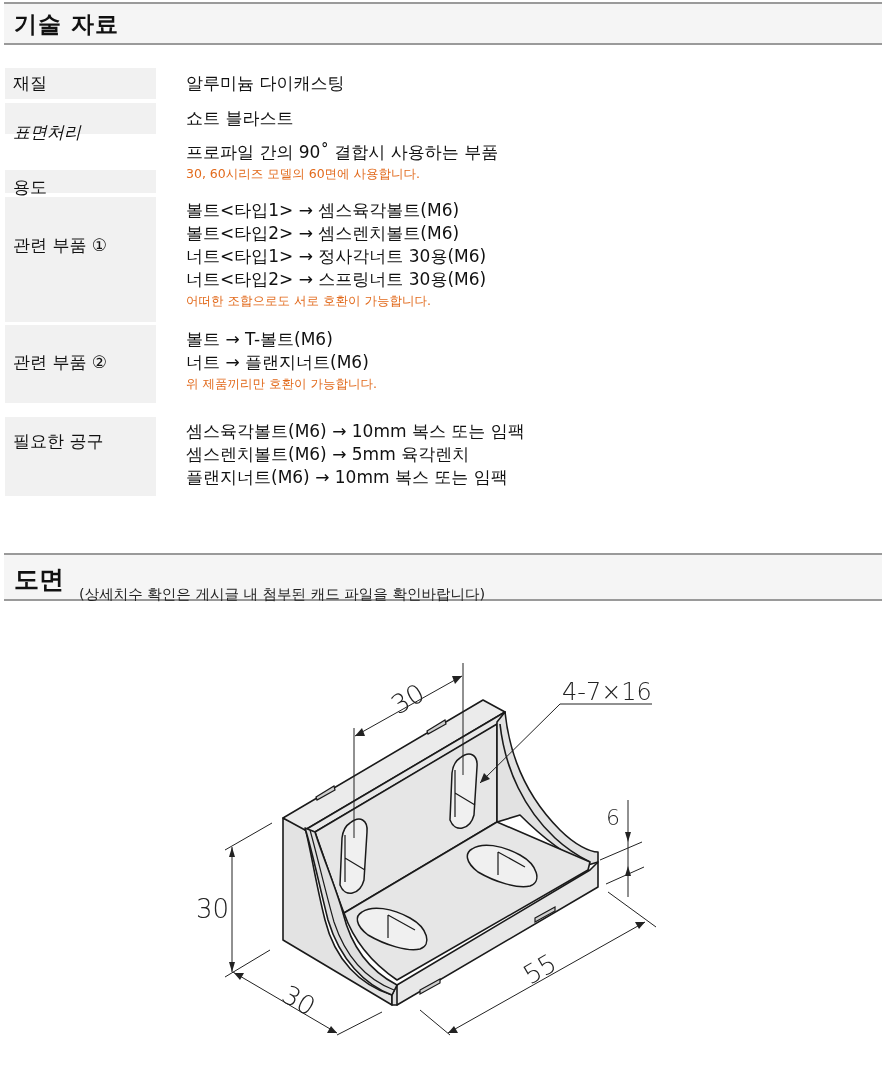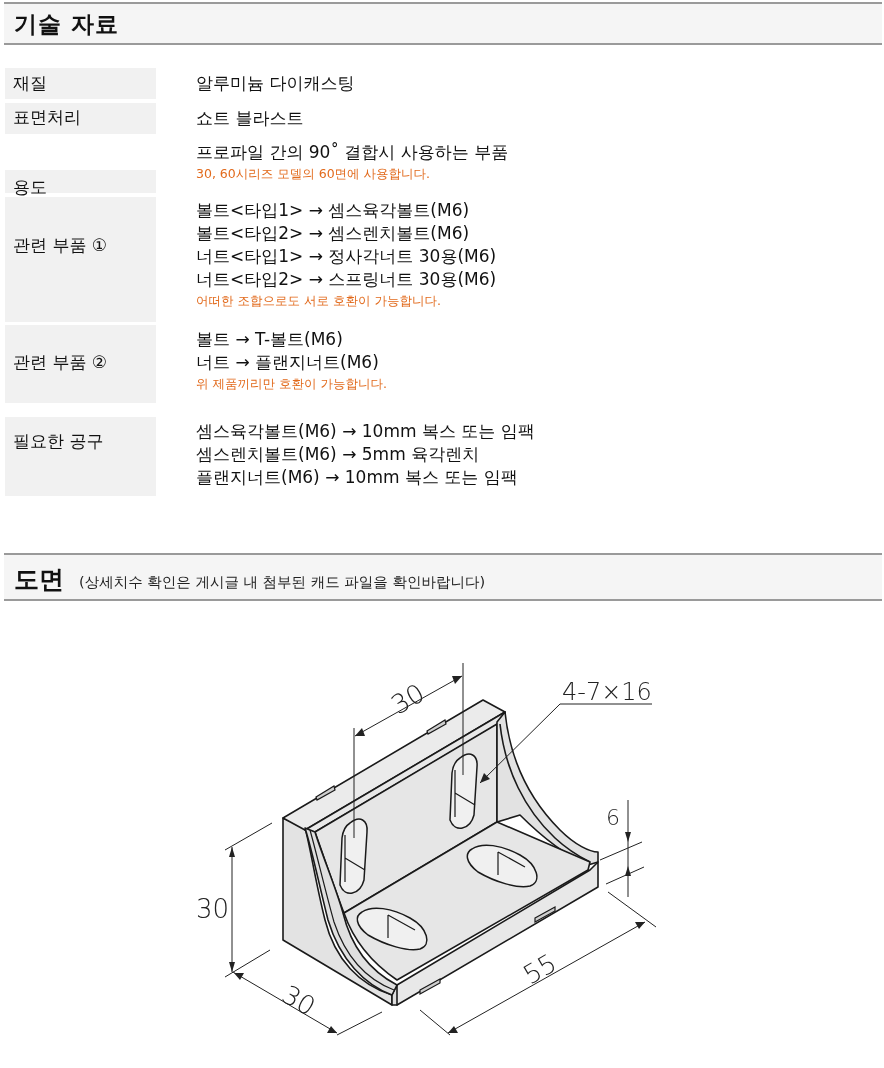--- a/index.html
+++ b/index.html
@@ -9,31 +9,31 @@
   .section-header {
     position: absolute; left: 4px; width: 878px;
     background: #f5f5f5;
     border-top: 2px solid #9a9a9a;
     border-bottom: 2px solid #9a9a9a;
   }
   .hdr1 { top: 2px; height: 43px; }
   .hdr1 .title { position: absolute; left: 10px; top: 5px; font-size: 23px; font-weight: bold; letter-spacing: 1px; color: #111; }
   .hdr2 { top: 553px; height: 48px; }
   .hdr2 .title { position: absolute; left: 10px; top: 8px; font-size: 25px; font-weight: bold; color: #111; }
-  .hdr2 .note { position: absolute; left: 75px; top: 18px; font-size: 14.5px; color: #222; }
+  .hdr2 .note { position: absolute; left: 75px; top: 30px; font-size: 14.5px; color: #222; }
 
   .spec-table { position: absolute; left: 5px; top: 68px; width: 680px; }
   .row { position: absolute; left: 0; width: 680px; }
   .row .label {
     position: absolute; left: 0; top: 0; bottom: 0; width: 151px;
     background: #f1f1f1;
     font-size: 17px; color: #111;
     padding-left: 8px;
   }
-  .row .value { position: absolute; left: 181px; top: 0; font-size: 17px; color: #111; line-height: 23px; margin-left: 10px; }
+  .row .value { position: absolute; left: 181px; top: 0; font-size: 17px; color: #111; line-height: 23px; }
   .row .value .line { white-space: nowrap; }
   .row .value .note { font-size: 12.5px; color: #e26a1c; line-height: 20px; white-space: nowrap; }
 
   .drawing { position: absolute; left: 0; top: 620px; width: 884px; height: 440px; }
   .drawing svg { position: absolute; left: 0; top: 0; }
   .dim-text { font-family: "DejaVu Sans", sans-serif; font-weight: 200; fill: #222; }
 </style>
 </head>
 <body>
 
@@ -44,21 +44,21 @@
 <div class="spec-table">
 
   <div class="row" style="top:0px;height:31px;">
     <div class="label" style="padding-top:4px;">재질</div>
     <div class="value" style="top:4px;">
       <div class="line">알루미늄 다이캐스팅</div>
     </div>
   </div>
 
   <div class="row" style="top:35px;height:31px;">
-    <div class="label" style="padding-top:3px;">표면처리</div>
+    <div class="label" style="padding-top:18px;font-style:italic;">표면처리</div>
     <div class="value" style="top:4px;">
       <div class="line">쇼트 블라스트</div>
     </div>
   </div>
 
   <div class="row" style="top:70px;height:55px;">
     <div class="label" style="padding-top:6px;margin-top:32px;">용도</div>
     <div class="value" style="top:3px;">
       <div class="line">프로파일 간의 90˚ 결합시 사용하는 부품</div>
       <div class="note">30, 60시리즈 모델의 60면에 사용합니다.</div>

